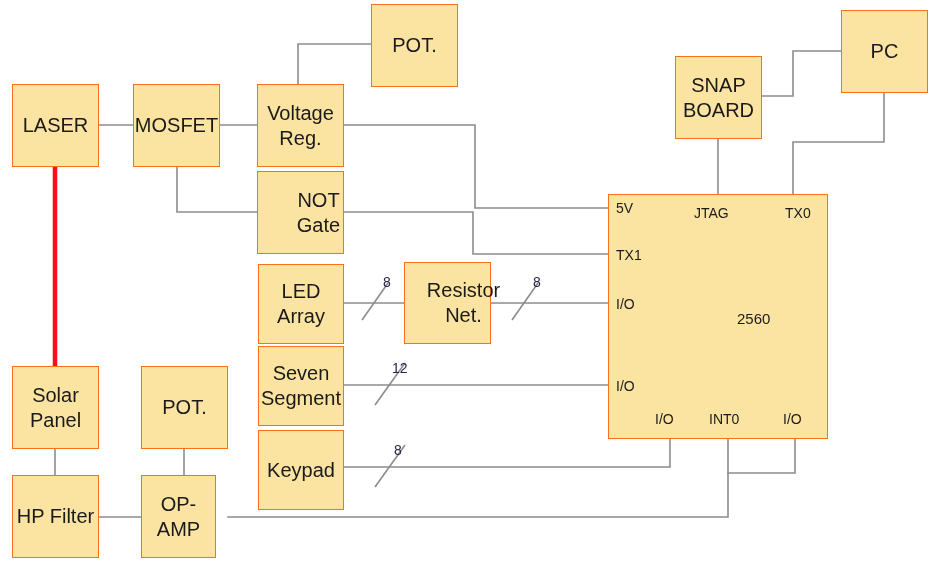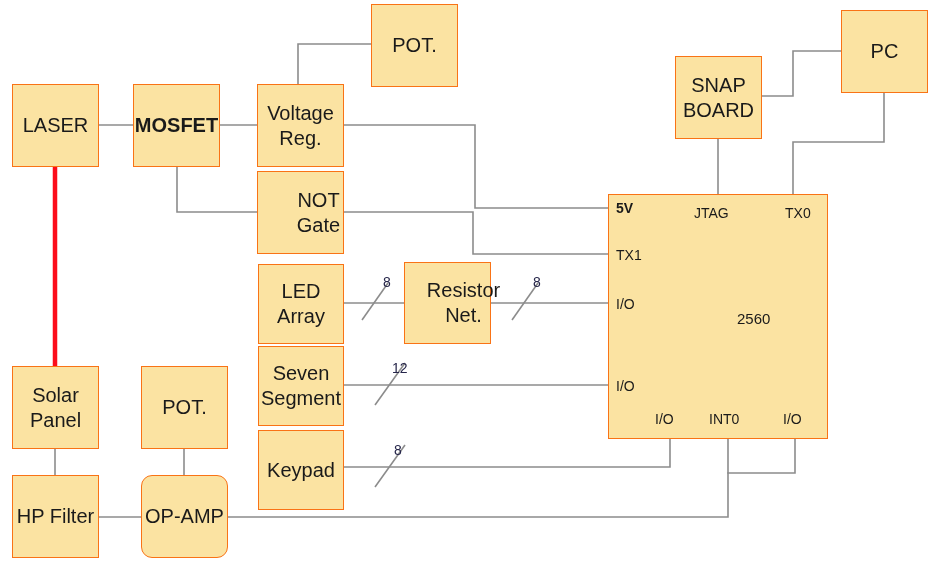--- a/index.html
+++ b/index.html
@@ -97,21 +97,21 @@
       <path d="M375,487 L405,445"></path>
     </g>
 
     <g>
       <path d="M55,166 L55,366" stroke="#fc0d1b" stroke-width="4.5" fill="none"></path>
     </g>
   </svg>
 
   <div class="blk" style="left:12px;top:84px;width:87px;height:83px;">LASER</div>
 
-  <div class="blk" style="left:133px;top:84px;width:87px;height:83px;font-weight:bold;">MOSFET</div>
+  <div class="blk" style="left:133px;top:84px;width:87px;height:83px;">MOSFET</div>
 
   <div class="blk" style="left:257px;top:84px;width:87px;height:83px;">Voltage
 Reg.</div>
 
   <div class="blk" style="left:371px;top:4px;width:87px;height:83px;">POT.</div>
 
   <div class="blk" style="left:257px;top:171px;width:87px;height:83px;padding-left:36px;">NOT
 Gate</div>
 
   <div class="blk" style="left:258px;top:264px;width:86px;height:80px;">LED
@@ -125,33 +125,33 @@
 
   <div class="blk" style="left:258px;top:430px;width:86px;height:80px;">Keypad</div>
 
   <div class="blk" style="left:12px;top:366px;width:87px;height:83px;">Solar
 Panel</div>
 
   <div class="blk" style="left:141px;top:366px;width:87px;height:83px;">POT.</div>
 
   <div class="blk" style="left:12px;top:475px;width:87px;height:83px;">HP Filter</div>
 
-  <div class="blk" style="left:141px;top:475px;width:87px;height:83px;border-radius:11px;">OP-AMP</div>
+  <div class="blk" style="left:141px;top:475px;width:75px;height:83px;">OP-AMP</div>
 
   <div class="blk" style="left:675px;top:56px;width:87px;height:83px;">SNAP
 BOARD</div>
 
   <div class="blk" style="left:841px;top:10px;width:87px;height:83px;">PC</div>
 
   <div class="blk" style="left:608px;top:194px;width:220px;height:245px;
               align-items:flex-start;justify-content:center;"></div>
 
   <div class="mcu-title" style="left:701px;top:310px;">2560</div>
 
-  <div class="pin" style="left:616px;top:200px;font-weight:bold;">5V</div>
+  <div class="pin" style="left:616px;top:200px;">5V</div>
   <div class="pin" style="left:694px;top:205px;">JTAG</div>
   <div class="pin" style="left:785px;top:205px;">TX0</div>
   <div class="pin" style="left:616px;top:247px;">TX1</div>
   <div class="pin" style="left:616px;top:296px;">I/O</div>
   <div class="pin" style="left:616px;top:378px;">I/O</div>
   <div class="pin" style="left:655px;top:411px;">I/O</div>
   <div class="pin" style="left:709px;top:411px;">INT0</div>
   <div class="pin" style="left:783px;top:411px;">I/O</div>
 
   <div class="buswidth" style="left:383px;top:274px;">8</div>

